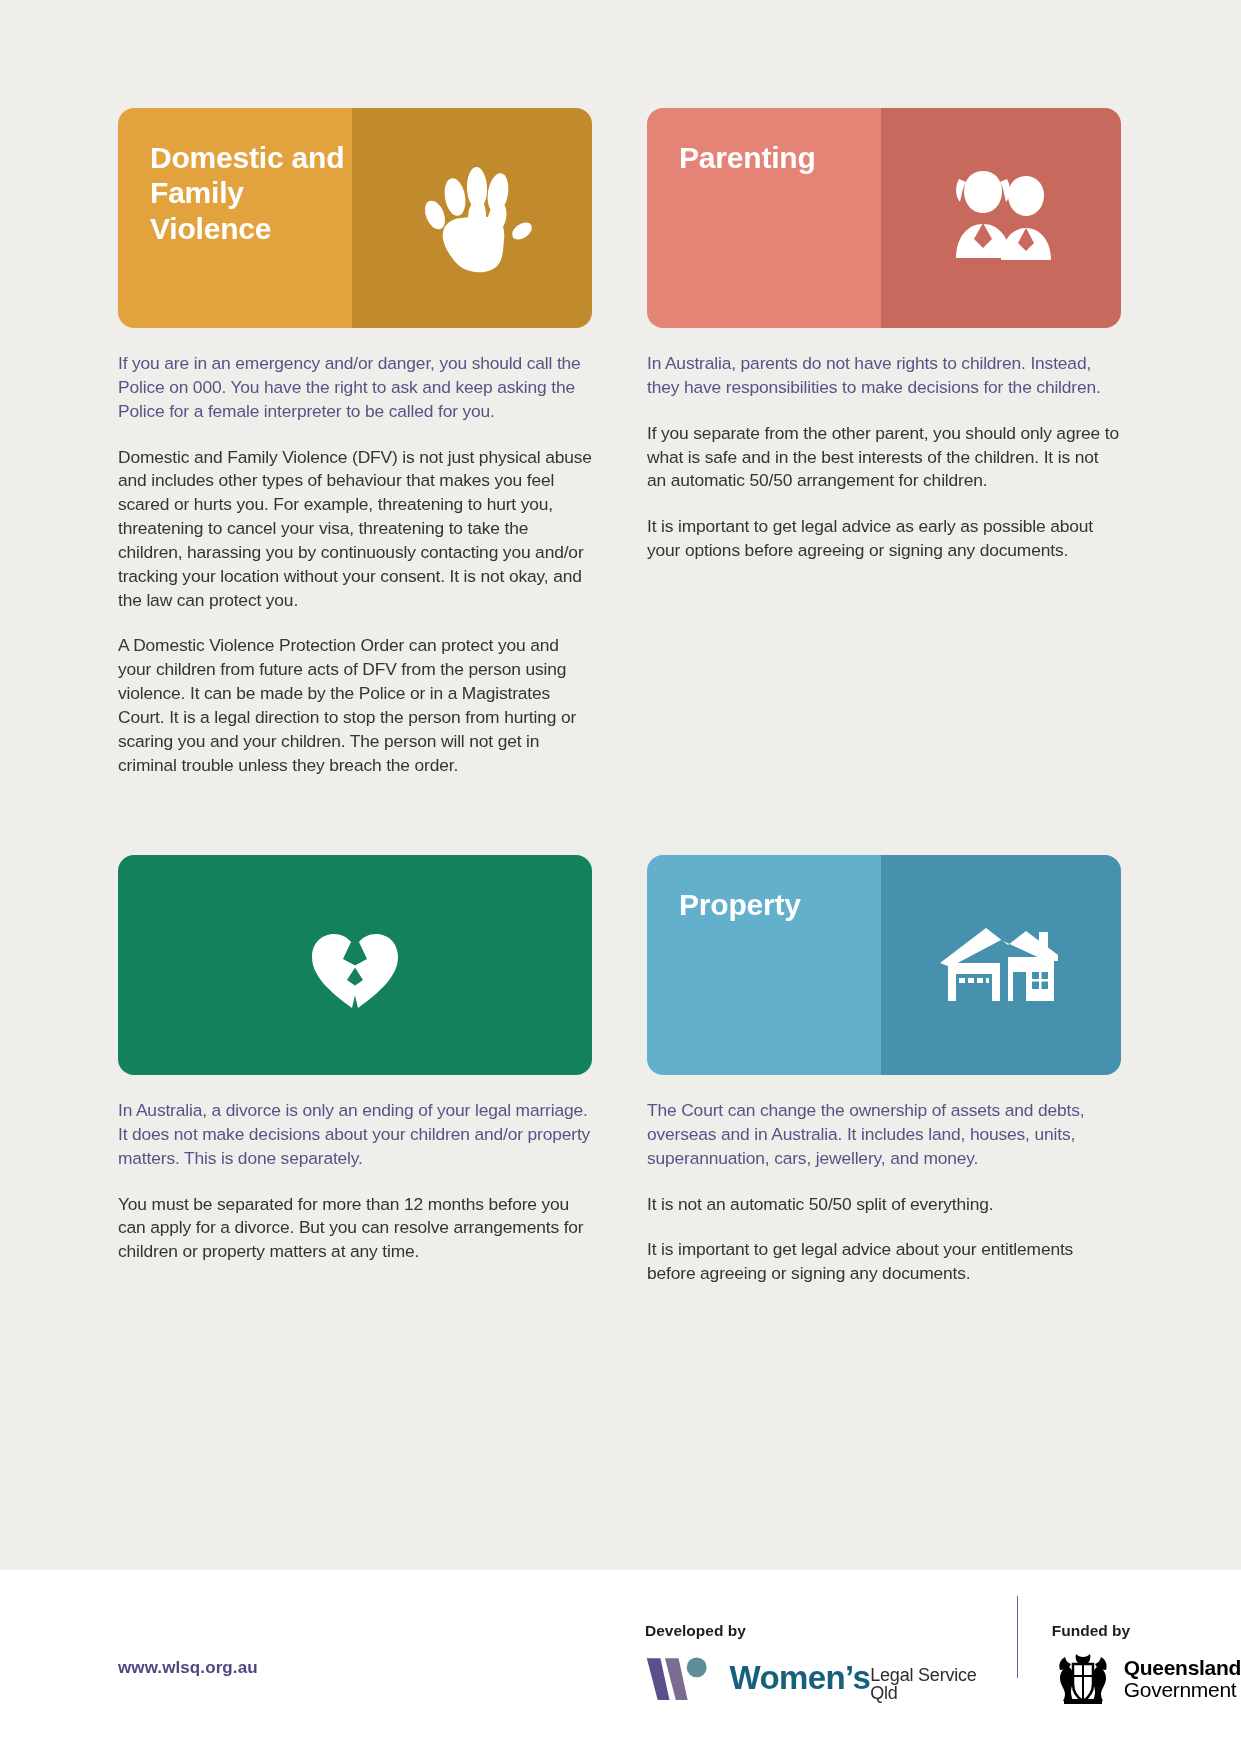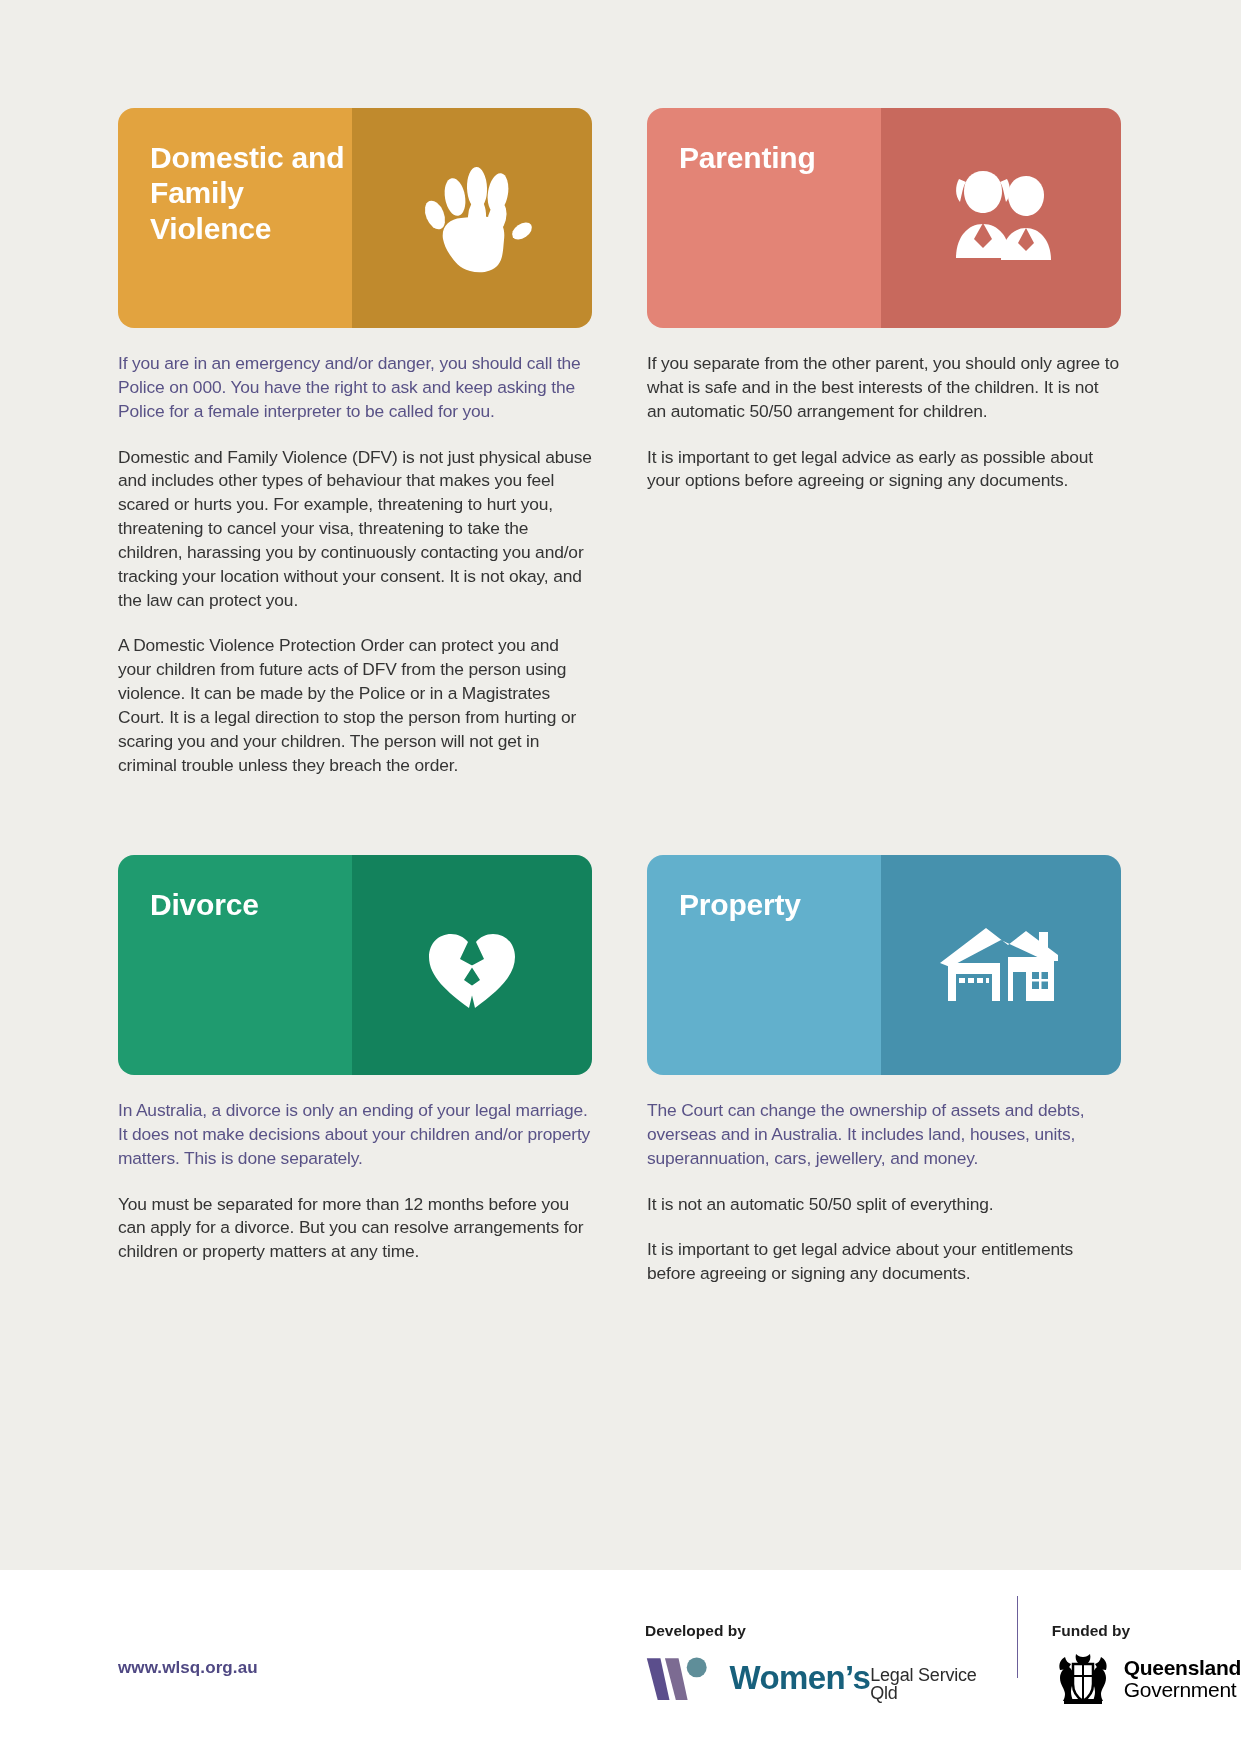--- a/index.html
+++ b/index.html
@@ -218,30 +218,28 @@
               <path d="M30 105c0-20 11-34 27-34s27 14 27 34z" fill="#fff"></path>
               <path d="M57 70l-9 16 9 9 9-9z" fill="#c8695d"></path>
 
               <path d="M82 42c0-11 8-19 18-19s18 8 18 19c0 12-8 21-18 21s-18-9-18-21z" fill="#fff"></path>
               <path d="M75 107c0-19 11-32 25-32s25 13 25 32z" fill="#fff"></path>
               <path d="M100 75l-8 15 8 8 8-8z" fill="#c8695d"></path>
             </svg>
           </div>
         </div>
         <div class="body-text">
+          <p class="lead">In Australia, parents do not have rights to children. Instead, they have responsibilities to make decisions for the children.</p>
           <p>If you separate from the other parent, you should only agree to what is safe and in the best interests of the children. It is not an automatic 50/50 arrangement for children.</p>
           <p>It is important to get legal advice as early as possible about your options before agreeing or signing any documents.</p>
         </div>
       </div>
 
       <div class="col block-2">
         <div class="card divorce">
-          <div class="card-left">
-            <h2 class="card-title">Divorce</h2>
-          </div>
           <div class="card-right">
             <svg class="icon-wrap" viewBox="0 0 150 130">
               <path d="M72 108C50 92 32 76 32 57c0-14 10-23 22-23 7 0 13 3 17 8l-8 17 13 7-9 14 10 7z" fill="#fff"></path>
               <path d="M78 108c22-16 40-32 40-51 0-14-10-23-22-23-7 0-13 3-17 8l8 17-13 7 9 14-10 7z" fill="#fff"></path>
             </svg>
           </div>
         </div>
         <div class="body-text">
           <p class="lead">In Australia, a divorce is only an ending of your legal marriage. It does not make decisions about your children and/or property matters. This is done separately.</p>
           <p>You must be separated for more than 12 months before you can apply for a divorce. But you can resolve arrangements for children or property matters at any time.</p>

